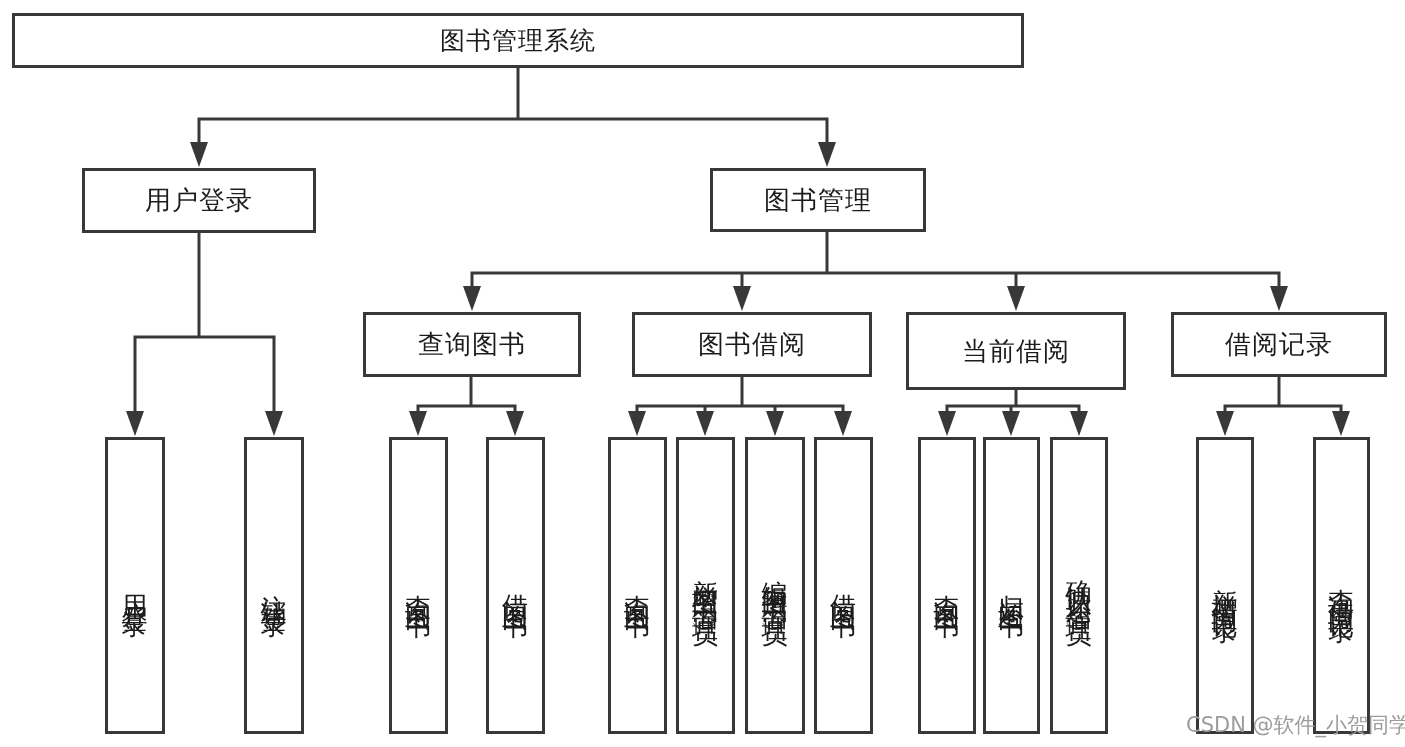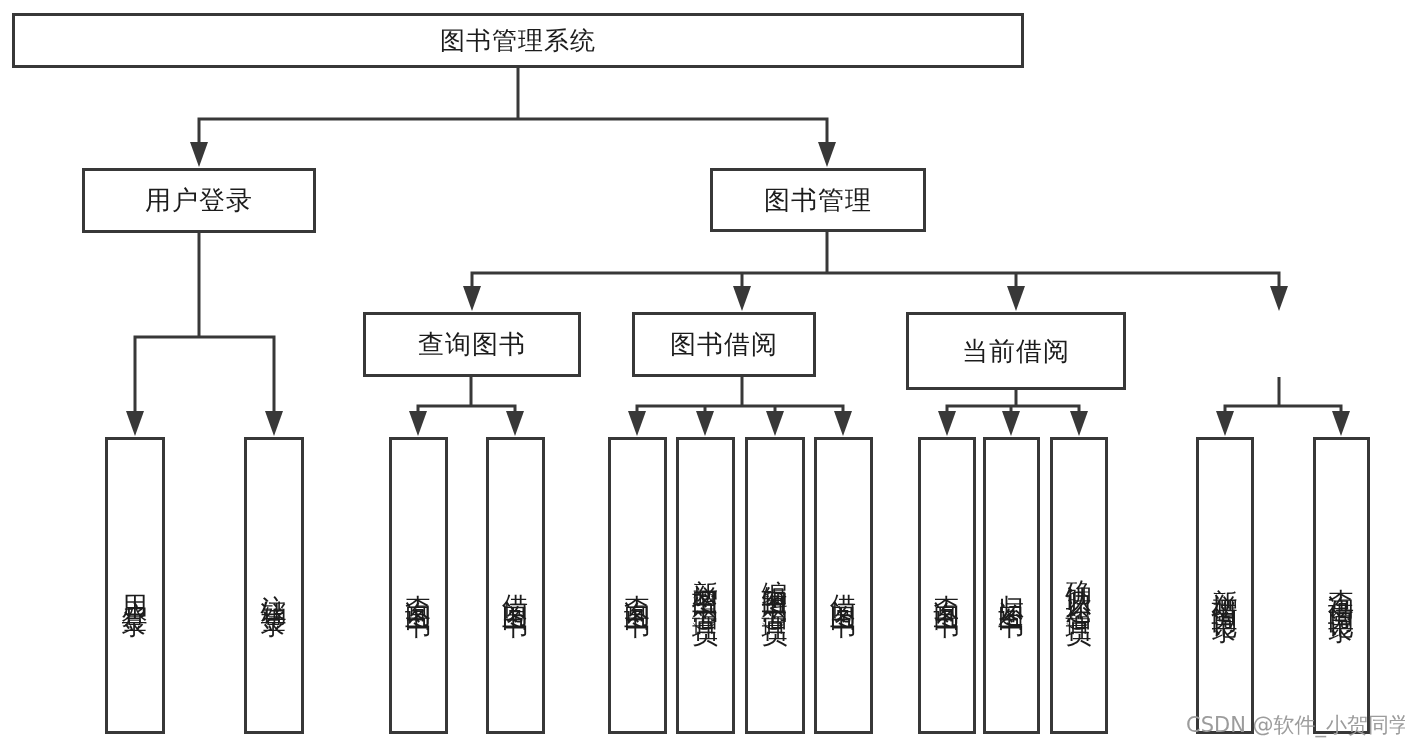--- a/index.html
+++ b/index.html
@@ -116,22 +116,23 @@
       <polygon points="1332,411 1350,411 1341,436"></polygon>
     </g>
   </svg>
 
   <div class="node hbox title-box" style="left:12px;top:13px;width:1012px;height:55px">图书管理系统</div>
 
   <div class="node hbox" style="left:82px;top:168px;width:234px;height:65px">用户登录</div>
   <div class="node hbox" style="left:710px;top:168px;width:216px;height:64px">图书管理</div>
 
   <div class="node hbox" style="left:363px;top:312px;width:218px;height:65px">查询图书</div>
-  <div class="node hbox" style="left:632px;top:312px;width:184px;height:65px">图书借阅</div>
+  <div class="node hbox" style="left:632px;top:312px;width:240px;height:65px">图书借阅</div>
   <div class="node hbox" style="left:906px;top:312px;width:220px;height:78px">当前借阅</div>
+  <div class="node hbox" style="left:1171px;top:312px;width:216px;height:65px">借阅记录</div>
 
   <div class="node vbox" style="left:105px;top:437px;width:60px;height:297px">用户登录</div>
   <div class="node vbox" style="left:244px;top:437px;width:60px;height:297px">注销登录</div>
 
   <div class="node vbox" style="left:389px;top:437px;width:59px;height:297px">查询图书</div>
   <div class="node vbox" style="left:486px;top:437px;width:59px;height:297px">借阅图书</div>
 
   <div class="node vbox" style="left:608px;top:437px;width:59px;height:297px">查询图书</div>
   <div class="node vbox" style="left:676px;top:437px;width:59px;height:297px">新增图书（管理员）</div>
   <div class="node vbox" style="left:745px;top:437px;width:60px;height:297px">编辑图书（管理员）</div>

